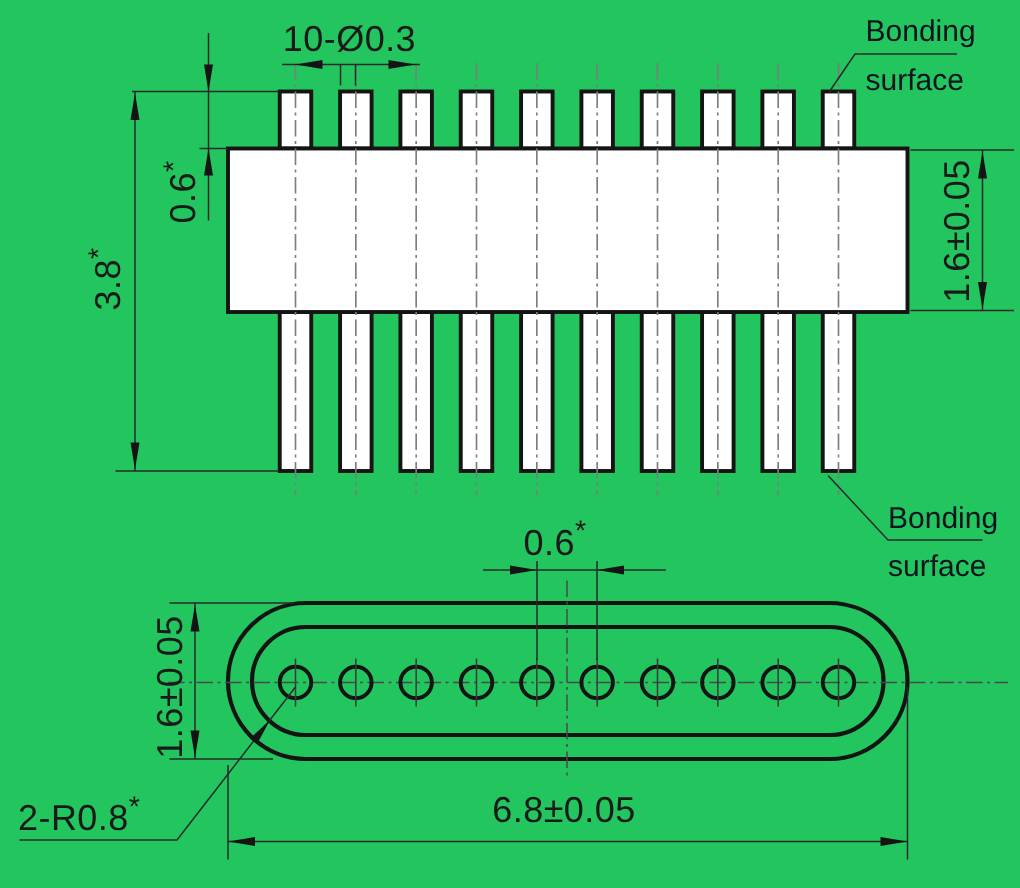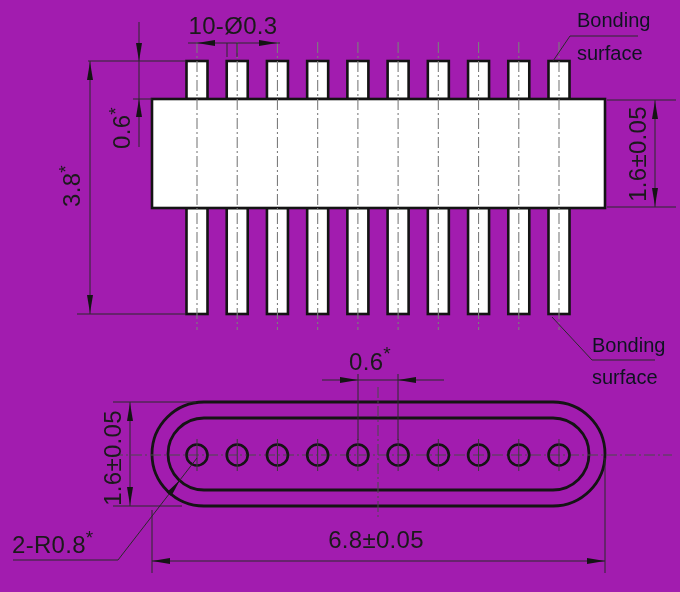--- a/index.html
+++ b/index.html
@@ -1,16 +1,16 @@
 <!DOCTYPE html>
 <html><head>
 <meta charset="utf-8">
 <style>
   html,body{margin:0;padding:0;background:#ffffff;}
-  .stage{position:relative;width:680px;height:592px;background:#a21caf;overflow:hidden;
+  .stage{position:relative;width:680px;height:592px;background:#22c55e;overflow:hidden;
          font-family:"Liberation Sans",sans-serif;}
   svg{display:block}
   .outline{fill:#ffffff;stroke:#141414;stroke-width:2.6;}
   .outline-nf{fill:none;stroke:#141414;stroke-width:2.8;}
   .hole{fill:none;stroke:#141414;stroke-width:2.6;}
   .thin{fill:none;stroke:#2a2a2a;stroke-width:1;}
   .cl{fill:none;stroke:#7d7d7d;stroke-width:1.1;stroke-dasharray:11 3 2 3;}
   .cl2{fill:none;stroke:#4a4a4a;stroke-width:1;stroke-dasharray:11 3 2 3;}
   .tick{fill:none;stroke:#3a3a3a;stroke-width:1;}
   .arrow{fill:#141414;stroke:none;}

